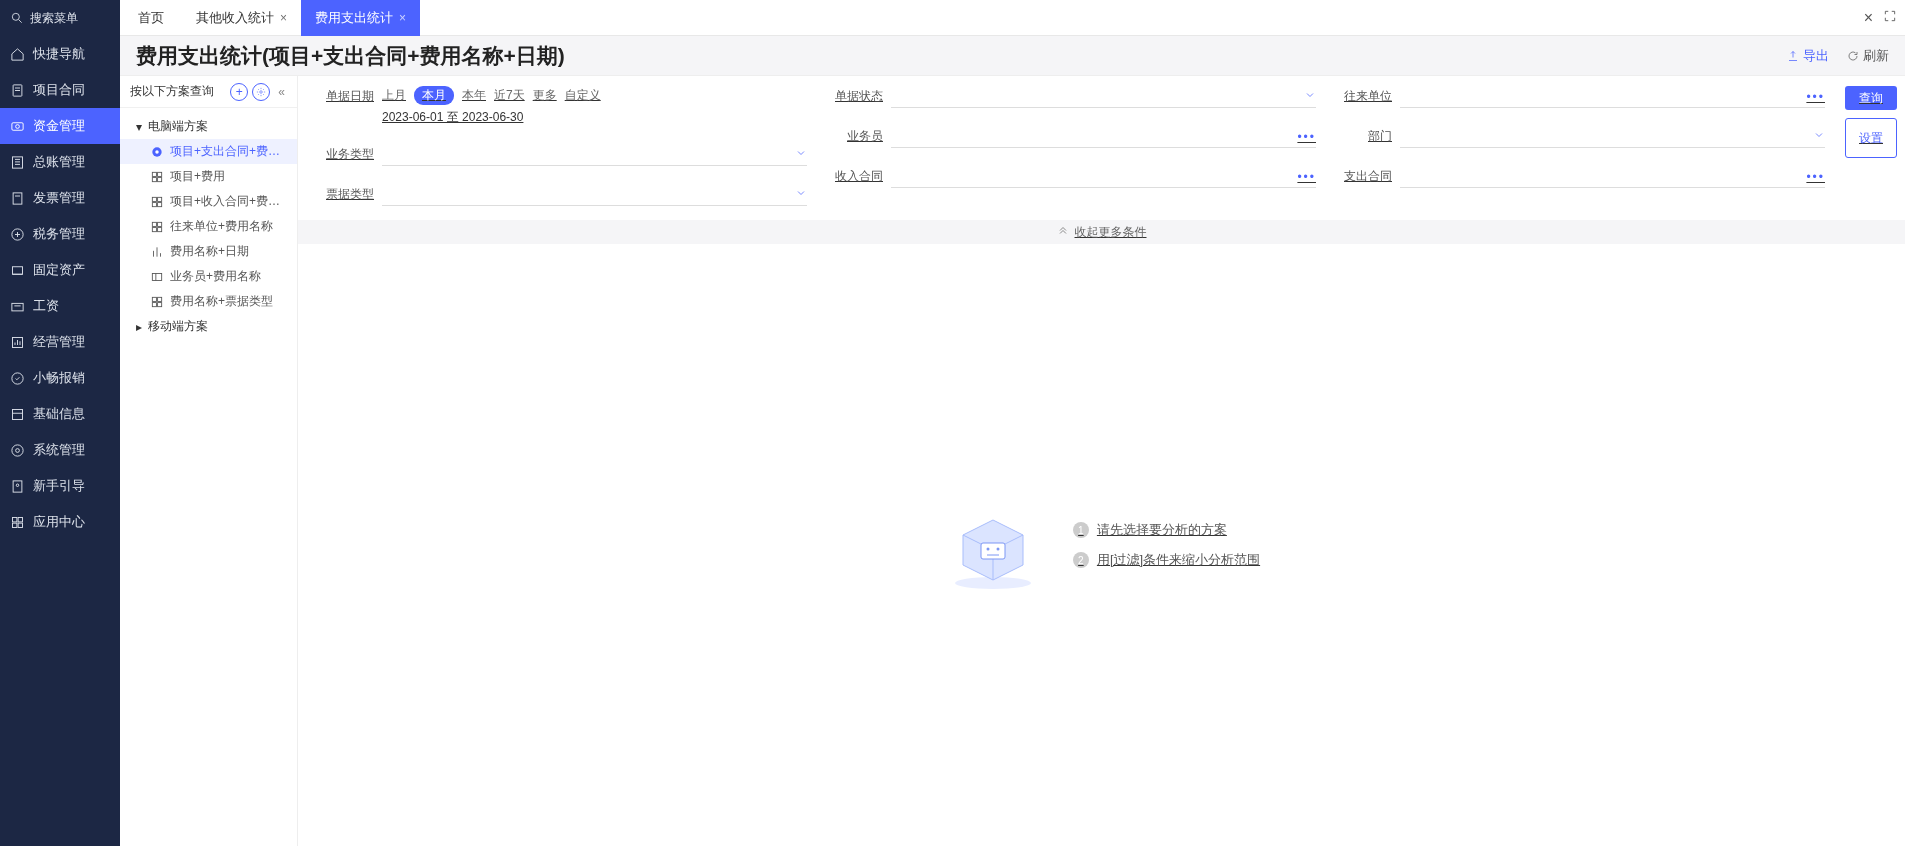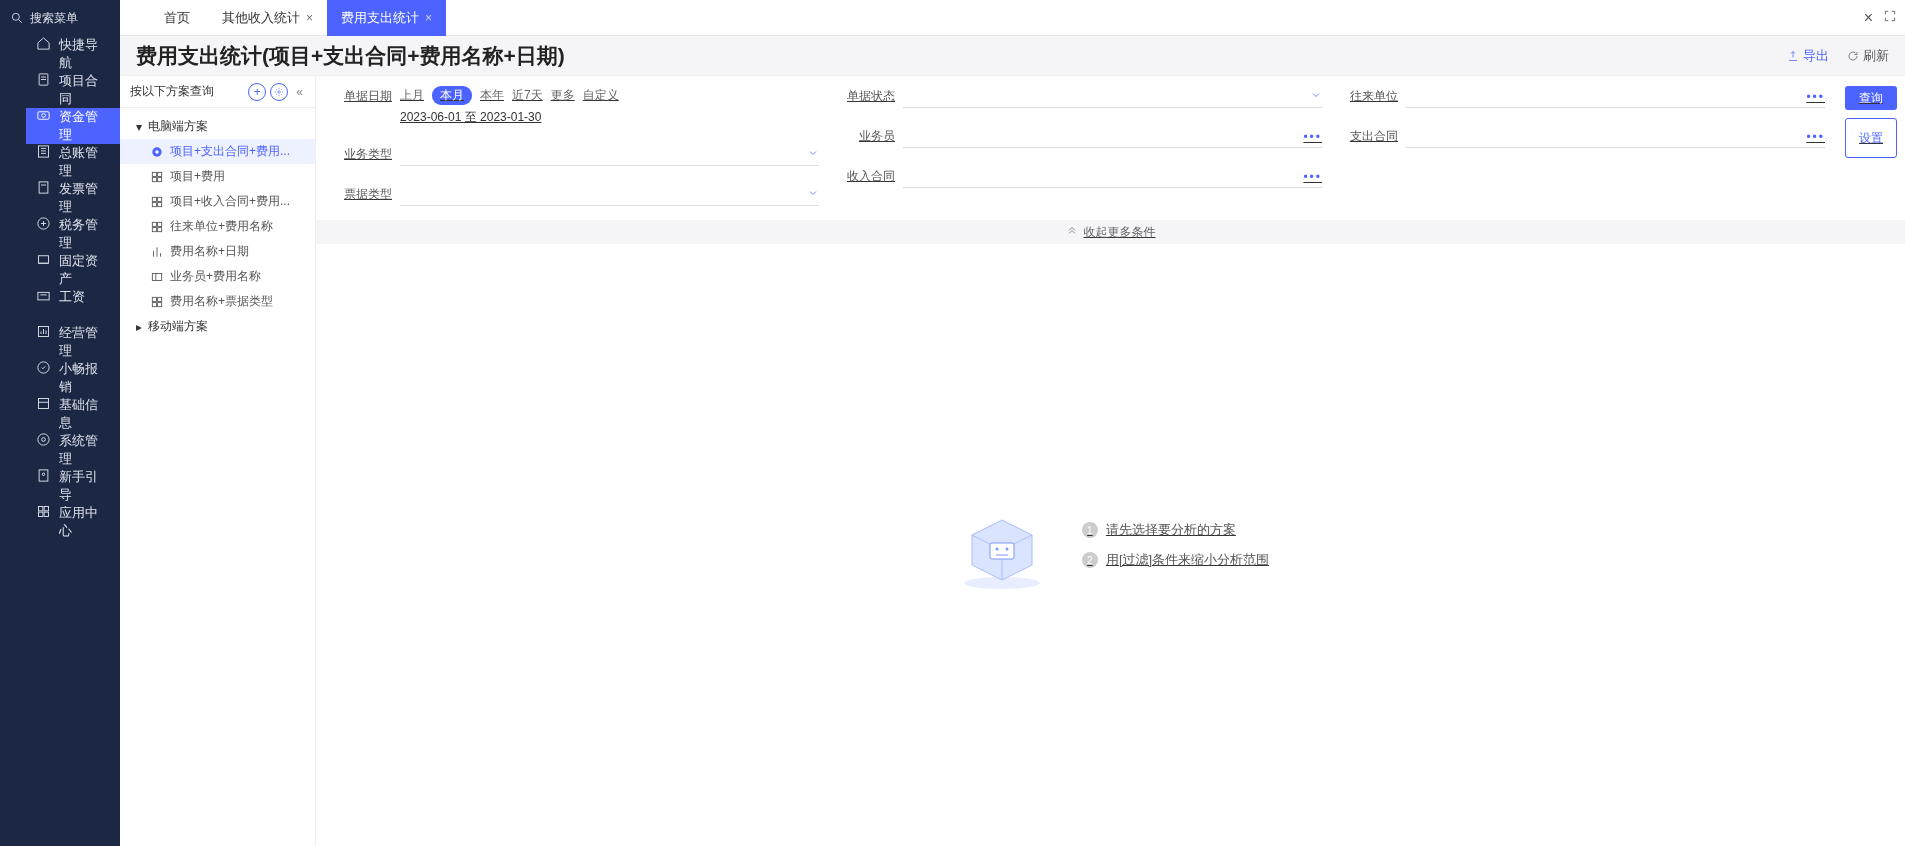--- a/index.html
+++ b/index.html
@@ -2,21 +2,21 @@
 <html><head>
 <meta charset="utf-8">
 <style>
 * { box-sizing: border-box; margin: 0; padding: 0; }
 body { font-family: "Microsoft YaHei", "PingFang SC", sans-serif; font-size: 12px; color: #333; background: #fff; overflow: hidden; }
 .app { display: flex; height: 846px; width: 1905px; }
 
 
 .sidebar { width: 120px; background: #1c2744; color: #dce1ea; display: flex; flex-direction: column; }
 .sidebar .search-row { display: flex; align-items: center; height: 36px; padding: 0 10px; gap: 6px; cursor: pointer; }
-.sidebar .nav-item { display: flex; align-items: flex-start; height: 36px; padding: 0 10px; gap: 8px; cursor: pointer; color: #dce1ea; margin-left: 26px; }
+.sidebar .nav-item { display: flex; align-items: center; height: 36px; padding: 0 10px; gap: 8px; cursor: pointer; color: #dce1ea; }
 .sidebar .nav-item.active { background: #4c63ff; color: #fff; }
 .sidebar .nav-item svg { flex-shrink: 0; }
 .sidebar .nav-item span { font-size: 13px; }
 
 
 .main { flex: 1; display: flex; flex-direction: column; }
 
 
 .tabs-bar { display: flex; align-items: center; height: 36px; border-bottom: 1px solid #e8e8e8; background: #fff; position: relative; }
 .tab { display: flex; align-items: center; height: 36px; padding: 0 14px; font-size: 13px; cursor: pointer; gap: 6px; color: #333; }
@@ -30,21 +30,21 @@
 .header-strip { display: flex; align-items: center; height: 40px; padding: 0 16px; background: #f5f5f7; border-bottom: 1px solid #eee; }
 .header-strip .title { font-size: 21px; font-weight: 600; color: #222; }
 .header-strip .actions { margin-left: auto; display: flex; gap: 18px; align-items: center; }
 .header-strip .link { display: flex; align-items: center; gap: 4px; color: #4c63ff; cursor: pointer; font-size: 13px; }
 .header-strip .link.gray { color: #555; }
 
 
 .body-split { display: flex; flex: 1; overflow: hidden; }
 
 
-.scheme-panel { width: 196px; border-right: 1px solid #eee; display: flex; flex-direction: column; }
+.scheme-panel { width: 178px; border-right: 1px solid #eee; display: flex; flex-direction: column; }
 .scheme-head { display: flex; align-items: center; height: 32px; padding: 0 8px 0 10px; border-bottom: 1px solid #f0f0f0; gap: 4px; }
 .scheme-head .label { font-size: 12px; color: #333; flex: 1; }
 .scheme-head .round-btn { width: 18px; height: 18px; border: 1px solid #4c63ff; border-radius: 50%; display: flex; align-items: center; justify-content: center; color: #4c63ff; cursor: pointer; font-size: 12px; }
 .scheme-head .collapse { cursor: pointer; color: #888; padding: 0 4px; }
 .tree { padding: 6px 0; font-size: 12px; }
 .tree .group { display: flex; align-items: center; padding: 4px 10px 4px 16px; cursor: pointer; color: #333; gap: 4px; }
 .tree .group .caret { width: 8px; display: inline-block; }
 .tree .leaf { display: flex; align-items: center; padding: 4px 8px 4px 30px; cursor: pointer; gap: 6px; color: #555; }
 .tree .leaf.active { background: #eef1ff; color: #4c63ff; }
 .tree .leaf .icon-slot { width: 14px; height: 14px; display: flex; align-items: center; justify-content: center; flex-shrink: 0; }
@@ -198,21 +198,21 @@
             <rect x="13" y="13" width="7" height="7"></rect>
           </svg>
           <span>应用中心</span>
         </div>
       </div>
   </div>
 
   <div class="main">
 
     <div class="tabs-bar">
-      <div id="tabs-list" style="display:flex;padding-left:26px;">
+      <div id="tabs-list" style="display:flex;">
           <div class="tab home">
             <span>首页</span>
           </div>
           <div class="tab">
             <span>其他收入统计</span>
             <span class="close">×</span>
           </div>
           <div class="tab active">
             <span>费用支出统计</span>
             <span class="close">×</span>
@@ -352,21 +352,21 @@
                   <span class="lbl">单据日期</span>
                   <div class="ctrl">
                     <div class="date-opts">
                       <span class="opt">上月</span>
                       <span class="opt active">本月</span>
                       <span class="opt">本年</span>
                       <span class="opt">近7天</span>
                       <span class="opt">更多</span>
                       <span class="opt">自定义</span>
                     </div>
-                    <div class="date-range">2023-06-01 至 2023-01-30</div>
+                    <div class="date-range">2023-06-01 至 2023-06-30</div>
                   </div>
                 </div>
                 <div class="filter-row">
                   <span class="lbl">业务类型</span>
                   <div class="ctrl">
                     <div class="sel">
                       <span class="chev"><svg width="12" height="12" viewBox="0 0 24 24" class="ic">
                           <path d="M6 9l6 6 6-6"></path>
                         </svg></span>
                     </div>
@@ -410,20 +410,30 @@
                     </div>
                   </div>
                 </div>
               </div>
             <div class="filter-col" id="fc3">
                 <div class="filter-row">
                   <span class="lbl">往来单位</span>
                   <div class="ctrl">
                     <div class="sel">
                       <span class="dots">•••</span>
+                    </div>
+                  </div>
+                </div>
+                <div class="filter-row">
+                  <span class="lbl">部门</span>
+                  <div class="ctrl">
+                    <div class="sel">
+                      <span class="chev"><svg width="12" height="12" viewBox="0 0 24 24" class="ic">
+                          <path d="M6 9l6 6 6-6"></path>
+                        </svg></span>
                     </div>
                   </div>
                 </div>
                 <div class="filter-row">
                   <span class="lbl">支出合同</span>
                   <div class="ctrl">
                     <div class="sel">
                       <span class="dots">•••</span>
                     </div>
                   </div>

